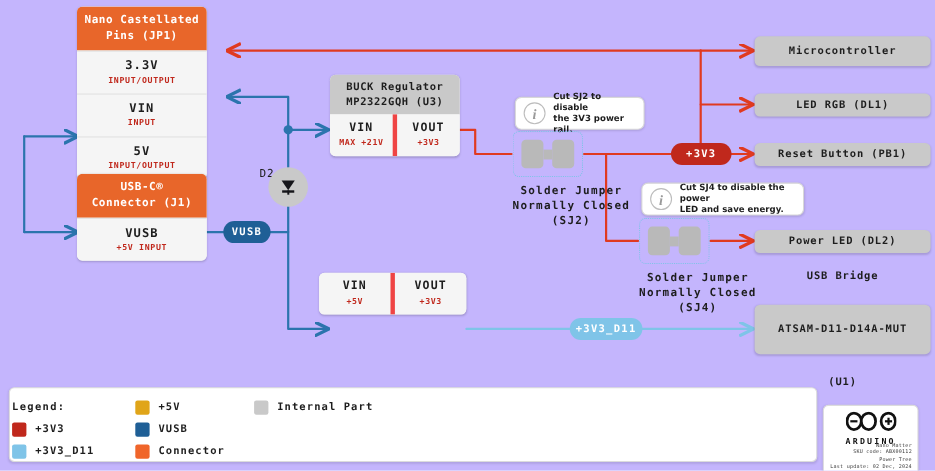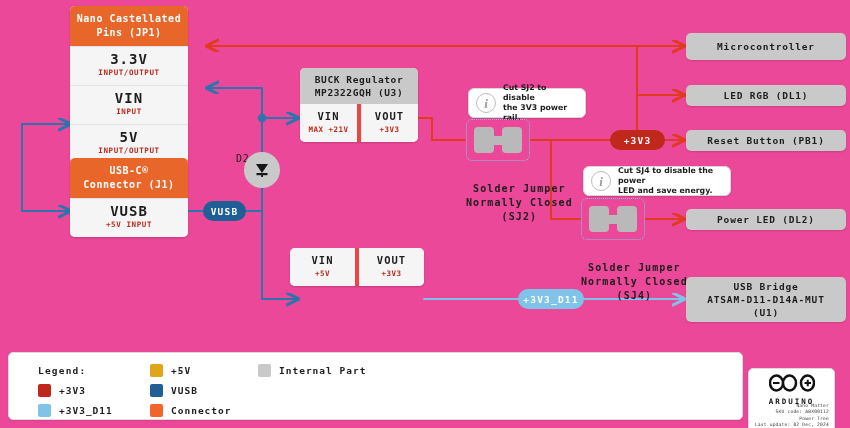--- a/index.html
+++ b/index.html
@@ -1,53 +1,53 @@
 <!DOCTYPE html>
 <html><head>
 <meta charset="utf-8">
 <style>
   html,body{margin:0;padding:0;background:#ffffff;}
   body{width:850px;height:428px;font-family:"DejaVu Sans Mono","Liberation Mono",monospace;}
-  #root{position:relative;width:850px;height:428px;overflow:hidden;background:#ec4899;}
+  #root{position:relative;width:850px;height:428px;overflow:hidden;background:#c4b5fd;}
   #wires{position:absolute;left:0;top:0;width:850px;height:428px;}
 
   .node{position:absolute;box-sizing:border-box;}
 
   
   .conn{border-radius:5px;overflow:hidden;box-shadow:0 1px 2px rgba(0,0,0,.18);background:#f5f5f5;}
   .conn .hdr{background:#e8662a;color:#fff;text-align:center;font-weight:bold;font-size:10px;
              letter-spacing:.5px;padding:6px 4px;line-height:14px;}
   .conn .row{background:#f5f5f5;border-top:1px solid #e2e2e2;text-align:center;padding:6px 2px 7px;}
   .conn .row:first-of-type{border-top:none;}
-  .conn .rname{font-size:14px;font-weight:bold;color:#1d1d1d;letter-spacing:1px;line-height:13px;}
+  .conn .rname{font-size:11px;font-weight:bold;color:#1d1d1d;letter-spacing:1px;line-height:13px;}
   .conn .rsub{font-size:7.5px;font-weight:bold;color:#c0281c;letter-spacing:.6px;margin-top:2px;line-height:10px;}
 
   
   .part{background:#c9c9c9;border-radius:5px;display:flex;align-items:center;justify-content:center;
         text-align:center;color:#1d1d1d;font-size:9.5px;font-weight:bold;letter-spacing:.8px;line-height:13px;
-        box-shadow:0 1px 2px rgba(0,0,0,.15);padding:4px 6px;box-sizing:border-box;}
+        box-shadow:0 1px 2px rgba(0,0,0,.15);padding:4px 6px;box-sizing:border-box;gap:35px;}
 
   
   .reg{border-radius:5px;overflow:hidden;box-shadow:0 1px 2px rgba(0,0,0,.18);background:#f5f5f5;}
   .reg .rhdr{background:#c9c9c9;color:#1d1d1d;text-align:center;font-weight:bold;font-size:9.5px;
              letter-spacing:.6px;padding:5px 3px;line-height:13px;}
   .reg .pins{display:flex;}
   .reg .pin{flex:1;text-align:center;padding:6px 2px 7px;background:#f5f5f5;}
   .reg .pin+.pin{border-left:4px solid #ef4444;}
   .reg .pn{font-size:10.5px;font-weight:bold;color:#1d1d1d;letter-spacing:1px;line-height:13px;}
   .reg .ps{font-size:7.5px;font-weight:bold;color:#c0281c;letter-spacing:.5px;margin-top:2px;line-height:10px;}
 
   
   .sj{position:absolute;}
   .sj .box{width:64px;height:42px;border:1.4px dotted #7fc4e8;border-radius:6px;
            display:flex;align-items:center;justify-content:center;gap:3px;box-sizing:border-box;}
   .sj .pad{width:20px;height:26px;background:#b9b9b9;border-radius:4px;}
   .sj .bridge{width:8px;height:9px;background:#b9b9b9;margin:0 -3px;}
   .sj .cap{text-align:center;font-size:10px;font-weight:bold;color:#1d1d1d;letter-spacing:1.1px;
-           line-height:14px;margin-top:21px;white-space:nowrap;}
+           line-height:14px;margin-top:6px;white-space:nowrap;}
 
   
   .info{position:absolute;background:#fff;border:1px solid #d8d8d8;border-radius:6px;
         box-shadow:0 1px 2px rgba(0,0,0,.12);display:flex;align-items:center;gap:7px;padding:5px 9px 5px 7px;
         box-sizing:border-box;}
   .info .ibadge{width:18px;height:18px;border-radius:50%;border:1.3px solid #bdbdbd;color:#9a9a9a;
         font-family:"Liberation Serif",serif;font-style:italic;font-size:13px;font-weight:bold;
         display:flex;align-items:center;justify-content:center;flex:0 0 auto;line-height:1;}
   .info .itxt{font-family:"DejaVu Sans","Liberation Sans",sans-serif;font-size:7.8px;font-weight:bold;
         color:#1d1d1d;line-height:10px;}
@@ -61,21 +61,21 @@
   .pill.v3v3d11{background:#7fc4e8;}
 
   
   .diode{position:absolute;width:36px;height:36px;border-radius:50%;background:#c9c9c9;
          display:flex;align-items:center;justify-content:center;}
   .dlabel{position:absolute;font-size:10px;font-weight:normal;color:#1d1d1d;letter-spacing:.8px;margin-left:20px;}
 
   
   .legend{position:absolute;left:8px;top:352px;width:735px;height:68px;background:#fff;
           border:1px solid #dcdcdc;border-radius:5px;box-shadow:0 1px 2px rgba(0,0,0,.10);box-sizing:border-box;}
-  .legend .lgrid{position:absolute;left:29px;top:9px;display:grid;
+  .legend .lgrid{position:absolute;left:2px;top:9px;display:grid;
           grid-template-columns:112px 108px auto;grid-auto-rows:17px;align-items:center;row-gap:3px;}
   .lg-item{display:flex;align-items:center;gap:8px;}
   .sw{width:13px;height:13px;border-radius:2px;flex:0 0 auto;}
   .lg-txt{font-size:9.5px;font-weight:bold;color:#1d1d1d;letter-spacing:1px;white-space:nowrap;}
   .lg-title{font-size:9.5px;font-weight:bold;color:#1d1d1d;letter-spacing:1.2px;}
 
   
   .ard{position:absolute;left:748px;top:368px;width:87px;height:68px;background:#fff;border:1px solid #dcdcdc;
        border-radius:5px;box-shadow:0 1px 2px rgba(0,0,0,.10);box-sizing:border-box;}
   .ard .logo{position:absolute;left:50%;top:5px;transform:translateX(-50%);text-align:center;}

